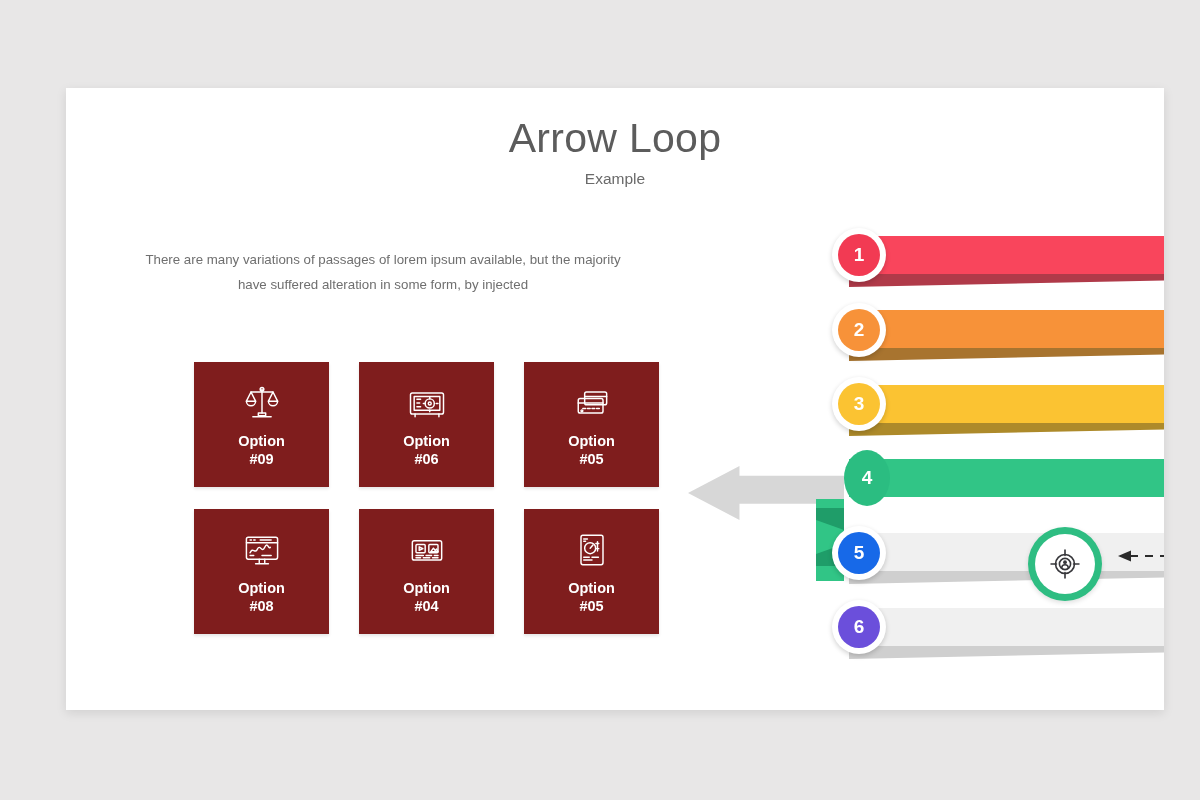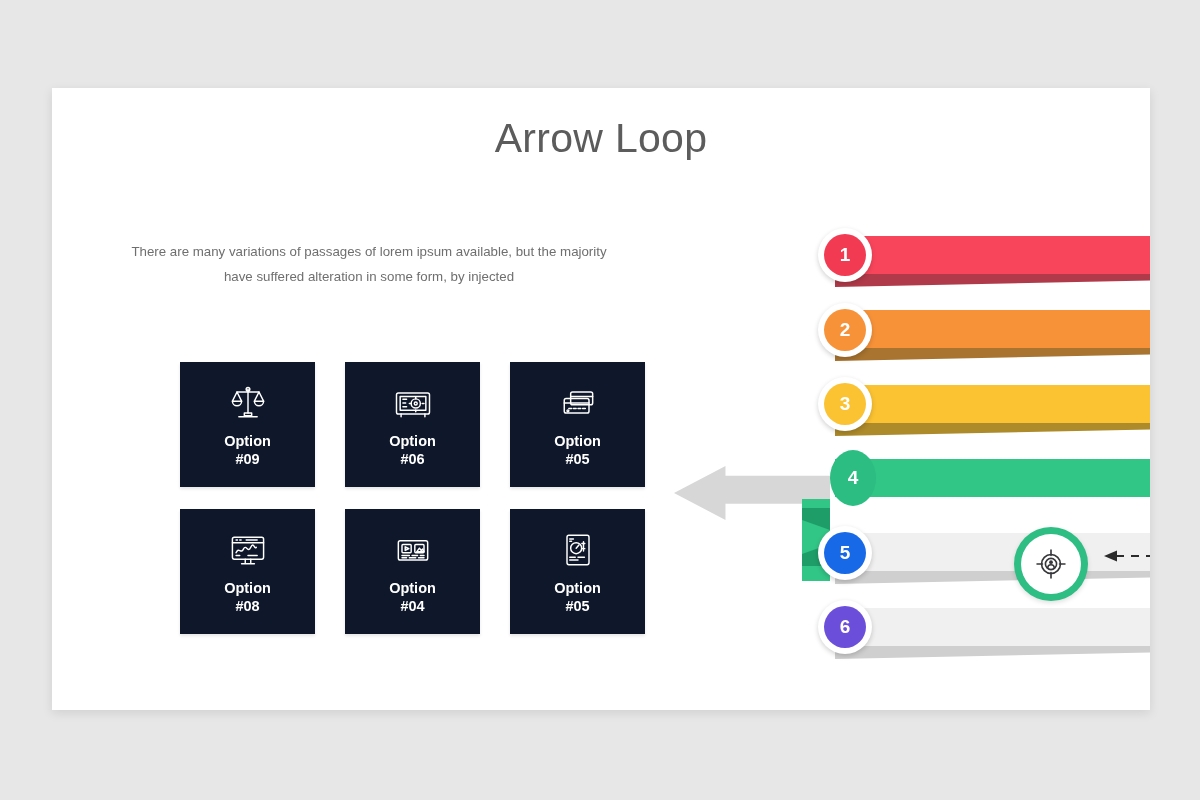--- a/index.html
+++ b/index.html
@@ -6,21 +6,21 @@
   html, body {
     width: 1200px; height: 800px;
     background: #e8e7e7;
     font-family: "Liberation Sans", sans-serif;
     overflow: hidden;
   }
   #stage { position: relative; width: 1200px; height: 800px; }
 
   .slide {
     position: absolute;
-    left: 52px; top: 88px;
+    left: 66px; top: 88px;
     width: 1098px; height: 622px;
     background: #ffffff;
     box-shadow: 0 3px 10px rgba(0,0,0,0.10);
     overflow: hidden;
     padding-left: 24px;
   }
 
   
   .title {
     position: absolute; left: 0; top: 27px; width: 100%;
@@ -37,34 +37,34 @@
   
   .left-head {
     position: absolute; left: 77px; top: 147px; width: 480px;
     text-align: center;
   }
   .left-head h2 {
     font-size: 27px; font-weight: bold; color: #595959;
     letter-spacing: -0.2px;
   }
   .left-head p {
-    margin-top: 4px;
+    margin-top: 12px;
     font-size: 13.3px; line-height: 25px; color: #6f6f6f;
   }
 
   .cards {
     position: absolute; left: 128px; top: 274px;
     width: 468px;
     display: grid;
     grid-template-columns: repeat(3, 135px);
     grid-auto-rows: 125px;
     column-gap: 30px; row-gap: 22px;
   }
   .card {
-    background: #0f172a;
+    background: #7f1d1d;
     position: relative;
     display: flex; flex-direction: column;
     align-items: center; justify-content: center;
     box-shadow: 0 2px 3px rgba(0,0,0,0.10);
   }
   .card .ico { width: 46px; height: 44px; margin-bottom: 8px; }
   .card .ico svg { width: 100%; height: 100%; display: block; }
   .card .lbl {
     color: #ffffff; font-size: 14.5px; font-weight: bold;
     line-height: 17.5px; text-align: center;
@@ -189,20 +189,21 @@
   }
   .dash svg { width: 100%; height: 100%; display: block; }
 </style>
 </head>
 <body>
 
 <div id="stage">
   <div class="slide">
 
     <div class="title">Arrow Loop</div>
+    <div class="subtitle-top">Example</div>
 
     <div class="left-head">
       <p>There are many variations of passages of lorem ipsum available, but the majority have suffered alteration in some form, by injected</p>
     </div>
 
     <div class="cards">
 
       <div class="card">
         <span class="ico">
           <svg viewBox="0 0 48 48" fill="none" stroke="#ffffff" stroke-width="1.6" stroke-linecap="round" stroke-linejoin="round">

